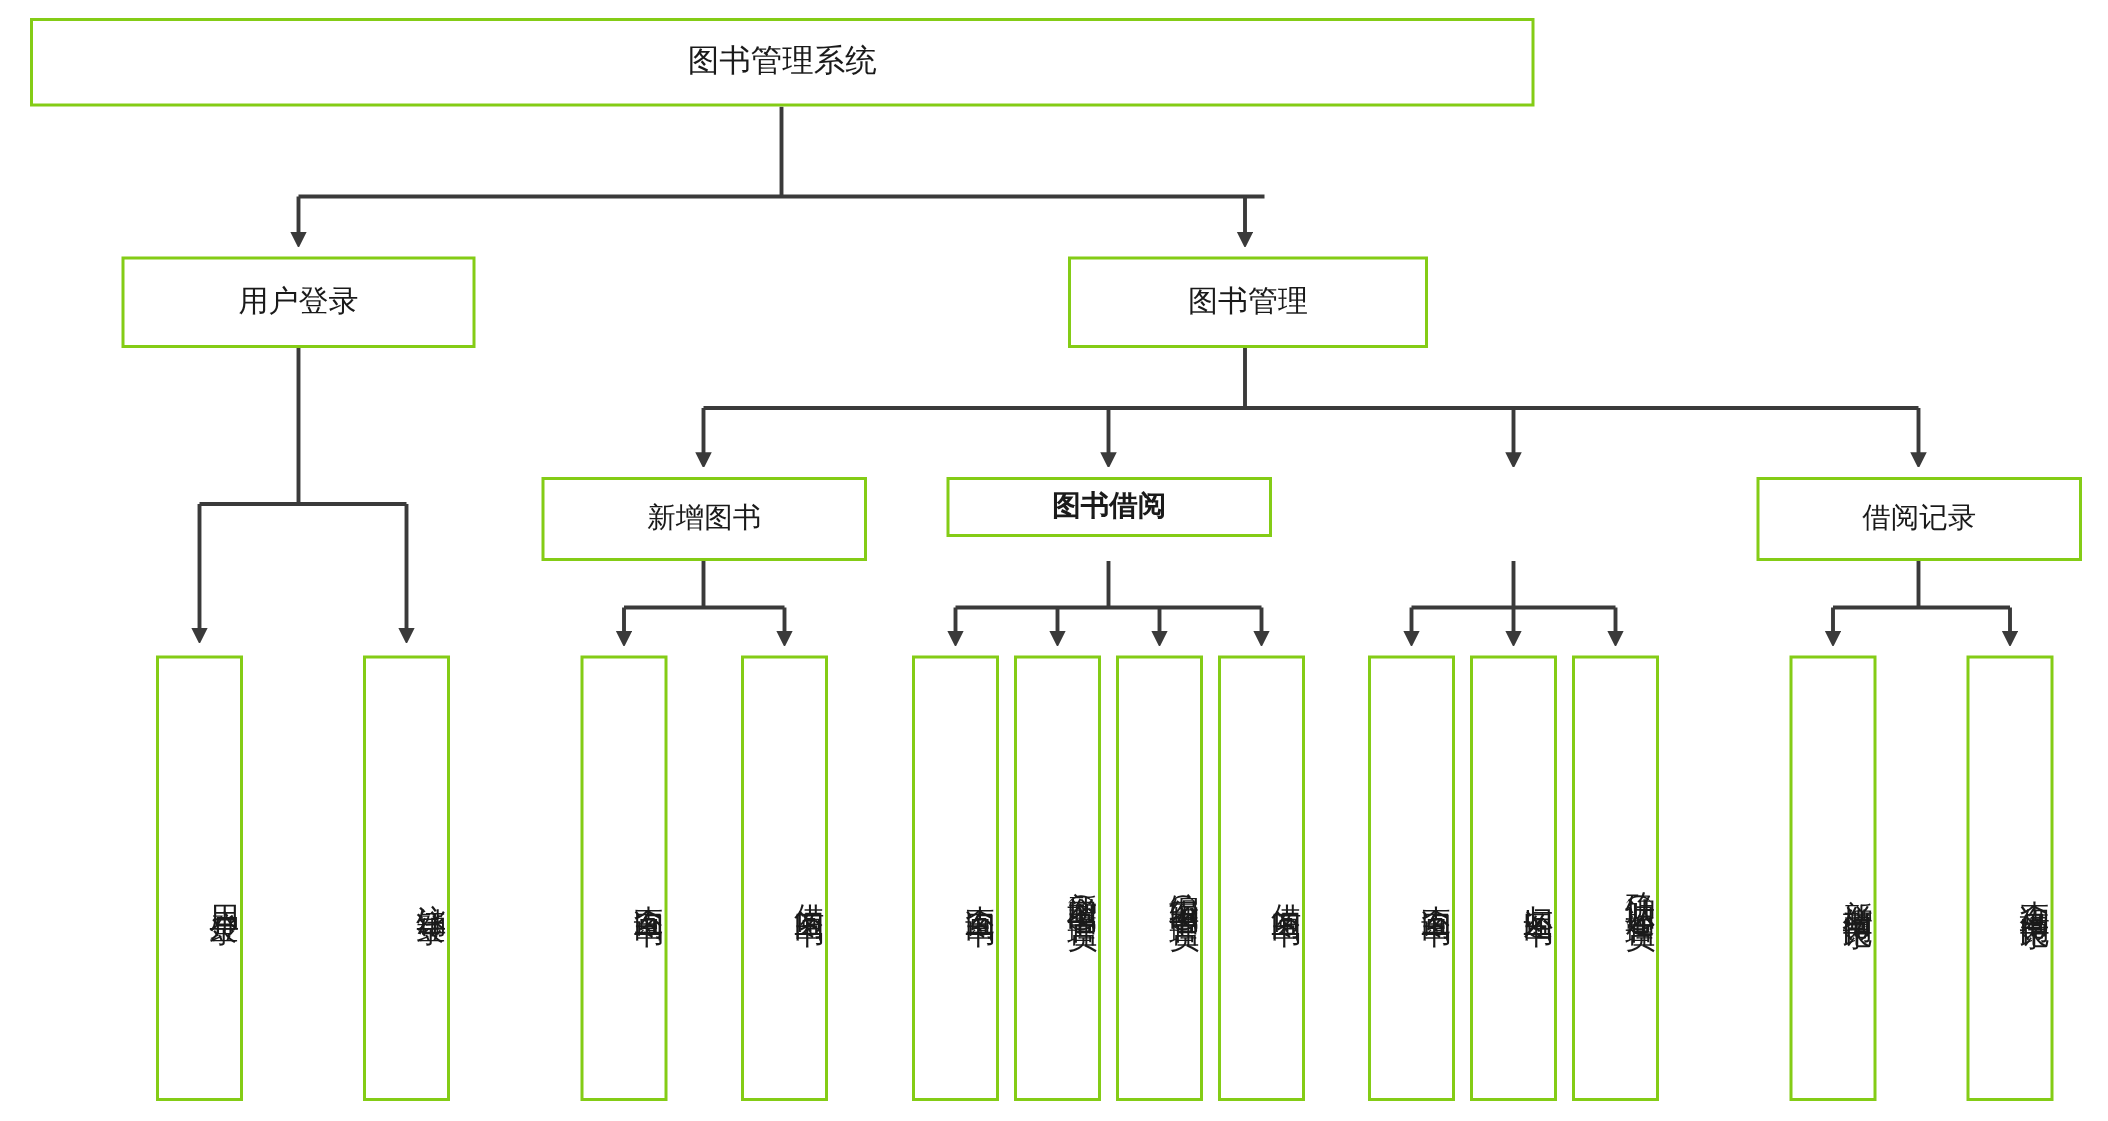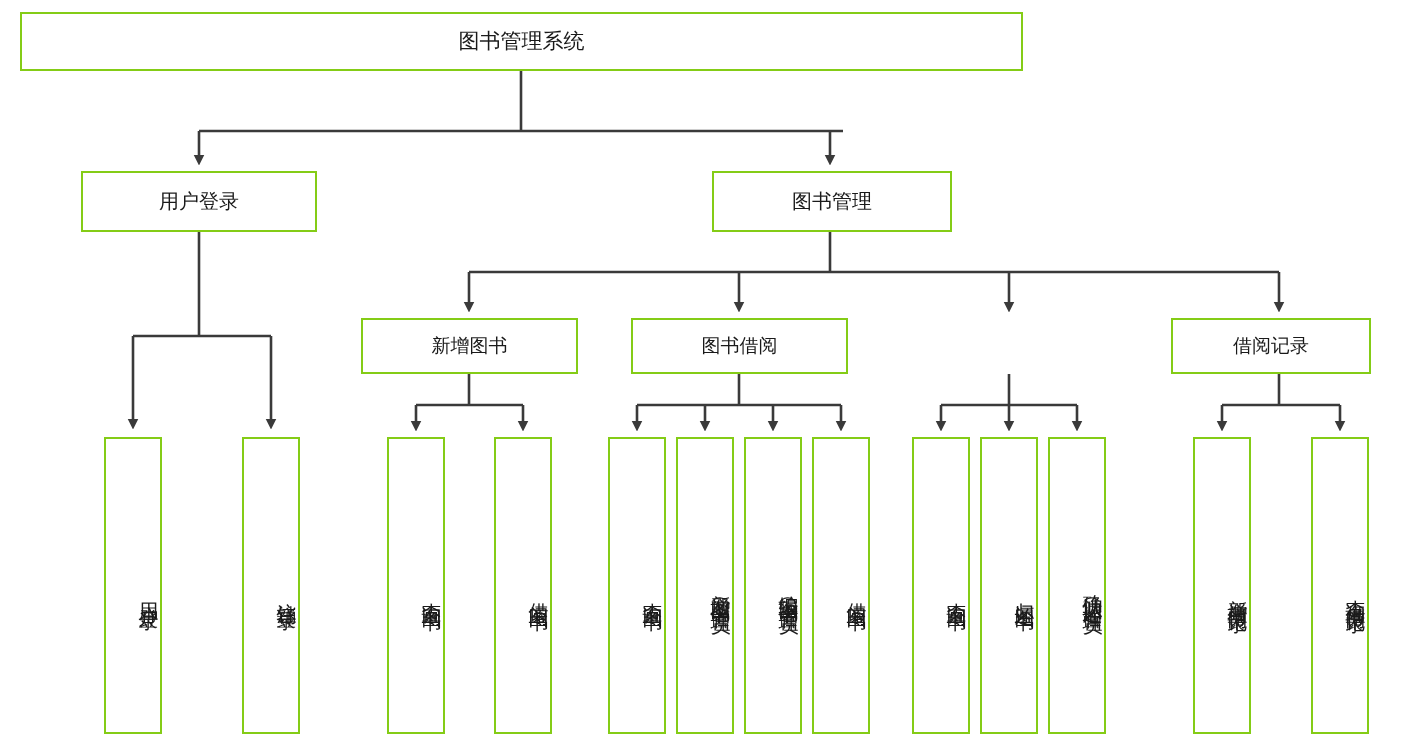--- a/index.html
+++ b/index.html
@@ -130,24 +130,24 @@
   <div class="node l2" style="left:81px; top:171px; width:236px; height:61px;">
     <span class="label">用户登录</span>
   </div>
   <div class="node l2" style="left:712px; top:171px; width:240px; height:61px;">
     <span class="label">图书管理</span>
   </div>
 
   <div class="node l3" style="left:361px; top:318px; width:217px; height:56px;">
     <span class="label">新增图书</span>
   </div>
-  <div class="node l3" style="left:631px; top:318px; width:217px; height:56px;">
+  <div class="node l3" style="left:631px; top:318px; width:217px; height:40px;font-weight:bold;">
     <span class="label">图书借阅</span>
   </div>
-  <div class="node l3" style="left:1171px; top:318px; width:200px; height:56px;">
+  <div class="node l3" style="left:1171px; top:318px; width:217px; height:56px;">
     <span class="label">借阅记录</span>
   </div>
 
   <div class="node leaf" style="left:104px; top:437px; width:58px; height:297px;">
     <span class="label">用户登录</span>
   </div>
   <div class="node leaf" style="left:242px; top:437px; width:58px; height:297px;">
     <span class="label">注销登录</span>
   </div>
 

